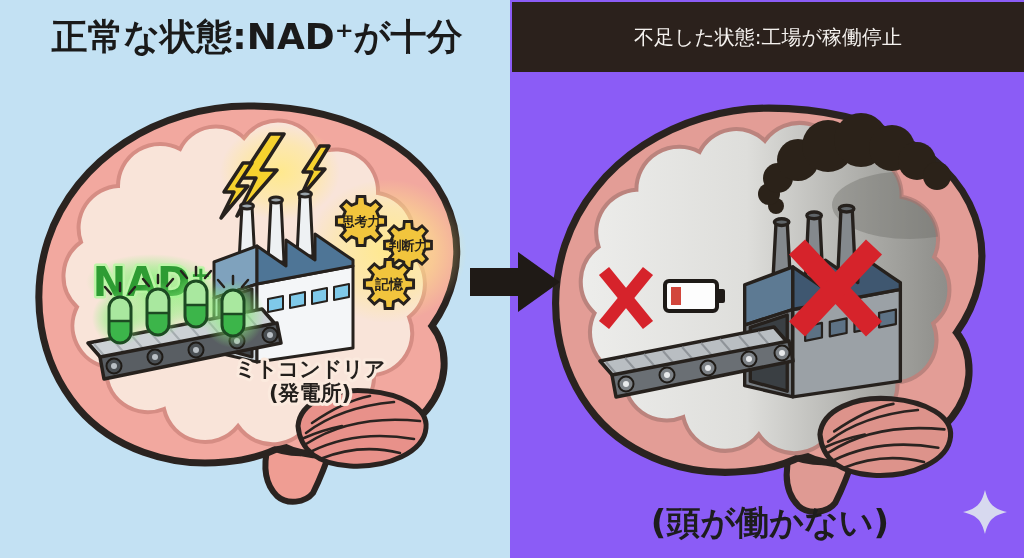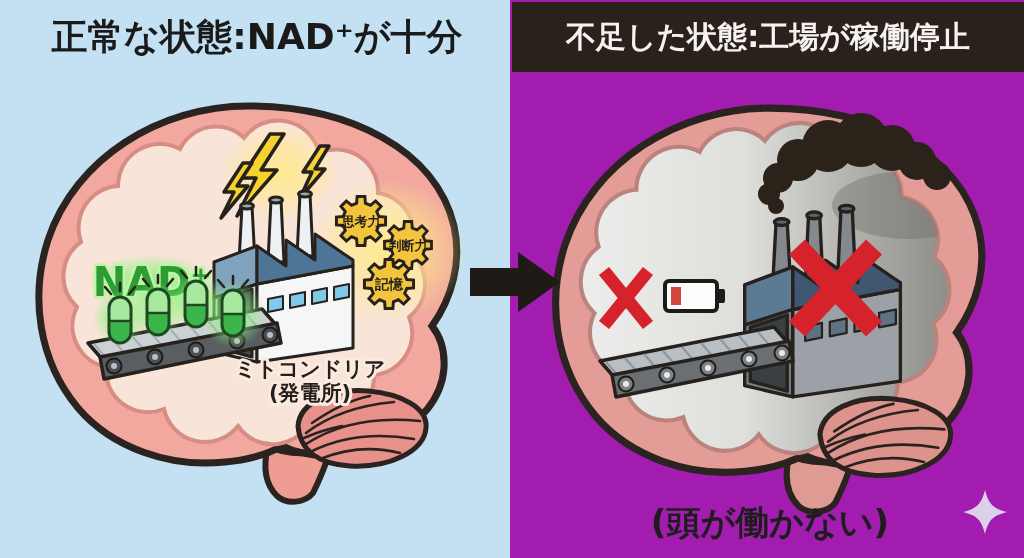--- a/index.html
+++ b/index.html
@@ -3,31 +3,31 @@
 <meta charset="utf-8">
 <style>
   * { margin:0; padding:0; box-sizing:border-box; }
   html,body { background:#e8e8e8; }
   .stage {
     position:relative; width:1024px; height:558px; overflow:hidden;
     font-family:"DejaVu Sans","Liberation Sans",sans-serif;
   }
   .panel { position:absolute; top:0; height:558px; }
   .panel-left  { left:0;   width:510px; background:#c3e1f3;text-decoration:underline; }
-  .panel-right { left:510px; width:514px; background:#a21caf; }
+  .panel-right { left:510px; width:514px; background:#8b5cf6; }
   .panel svg { position:absolute; left:0; top:0; }
   .title-left {
     position:absolute; left:0; top:13px; width:482px; text-align:center;
     font-size:36px; font-weight:800; color:#1a1a1a; letter-spacing:0px;padding-left:32px;
   }
   .title-bar {
     position:absolute; left:512px; top:2px; width:512px; height:70px;
     background:#2b211c; display:flex; align-items:center; justify-content:center;
   }
-  .title-bar span { font-size:30px; font-weight:700; color:#f5f2ef; }
+  .title-bar span { font-size:20px; font-weight:400; color:#f5f2ef; }
   .arrow-wrap { position:absolute; left:462px; top:240px; width:108px; height:84px; }
   svg text { font-family:"DejaVu Sans","Liberation Sans",sans-serif; }
   .defs-svg { position:absolute; width:0; height:0; }
 </style>
 </head>
 <body>
 
 <svg class="defs-svg" aria-hidden="true">
   <defs>
     <path id="brain-stem" d="M 268 446 C 263 466, 265 484, 277 496 C 287 505, 305 503, 313 493 C 321 477, 327 461, 332 446 C 316 455, 288 456, 268 446 Z"></path>

